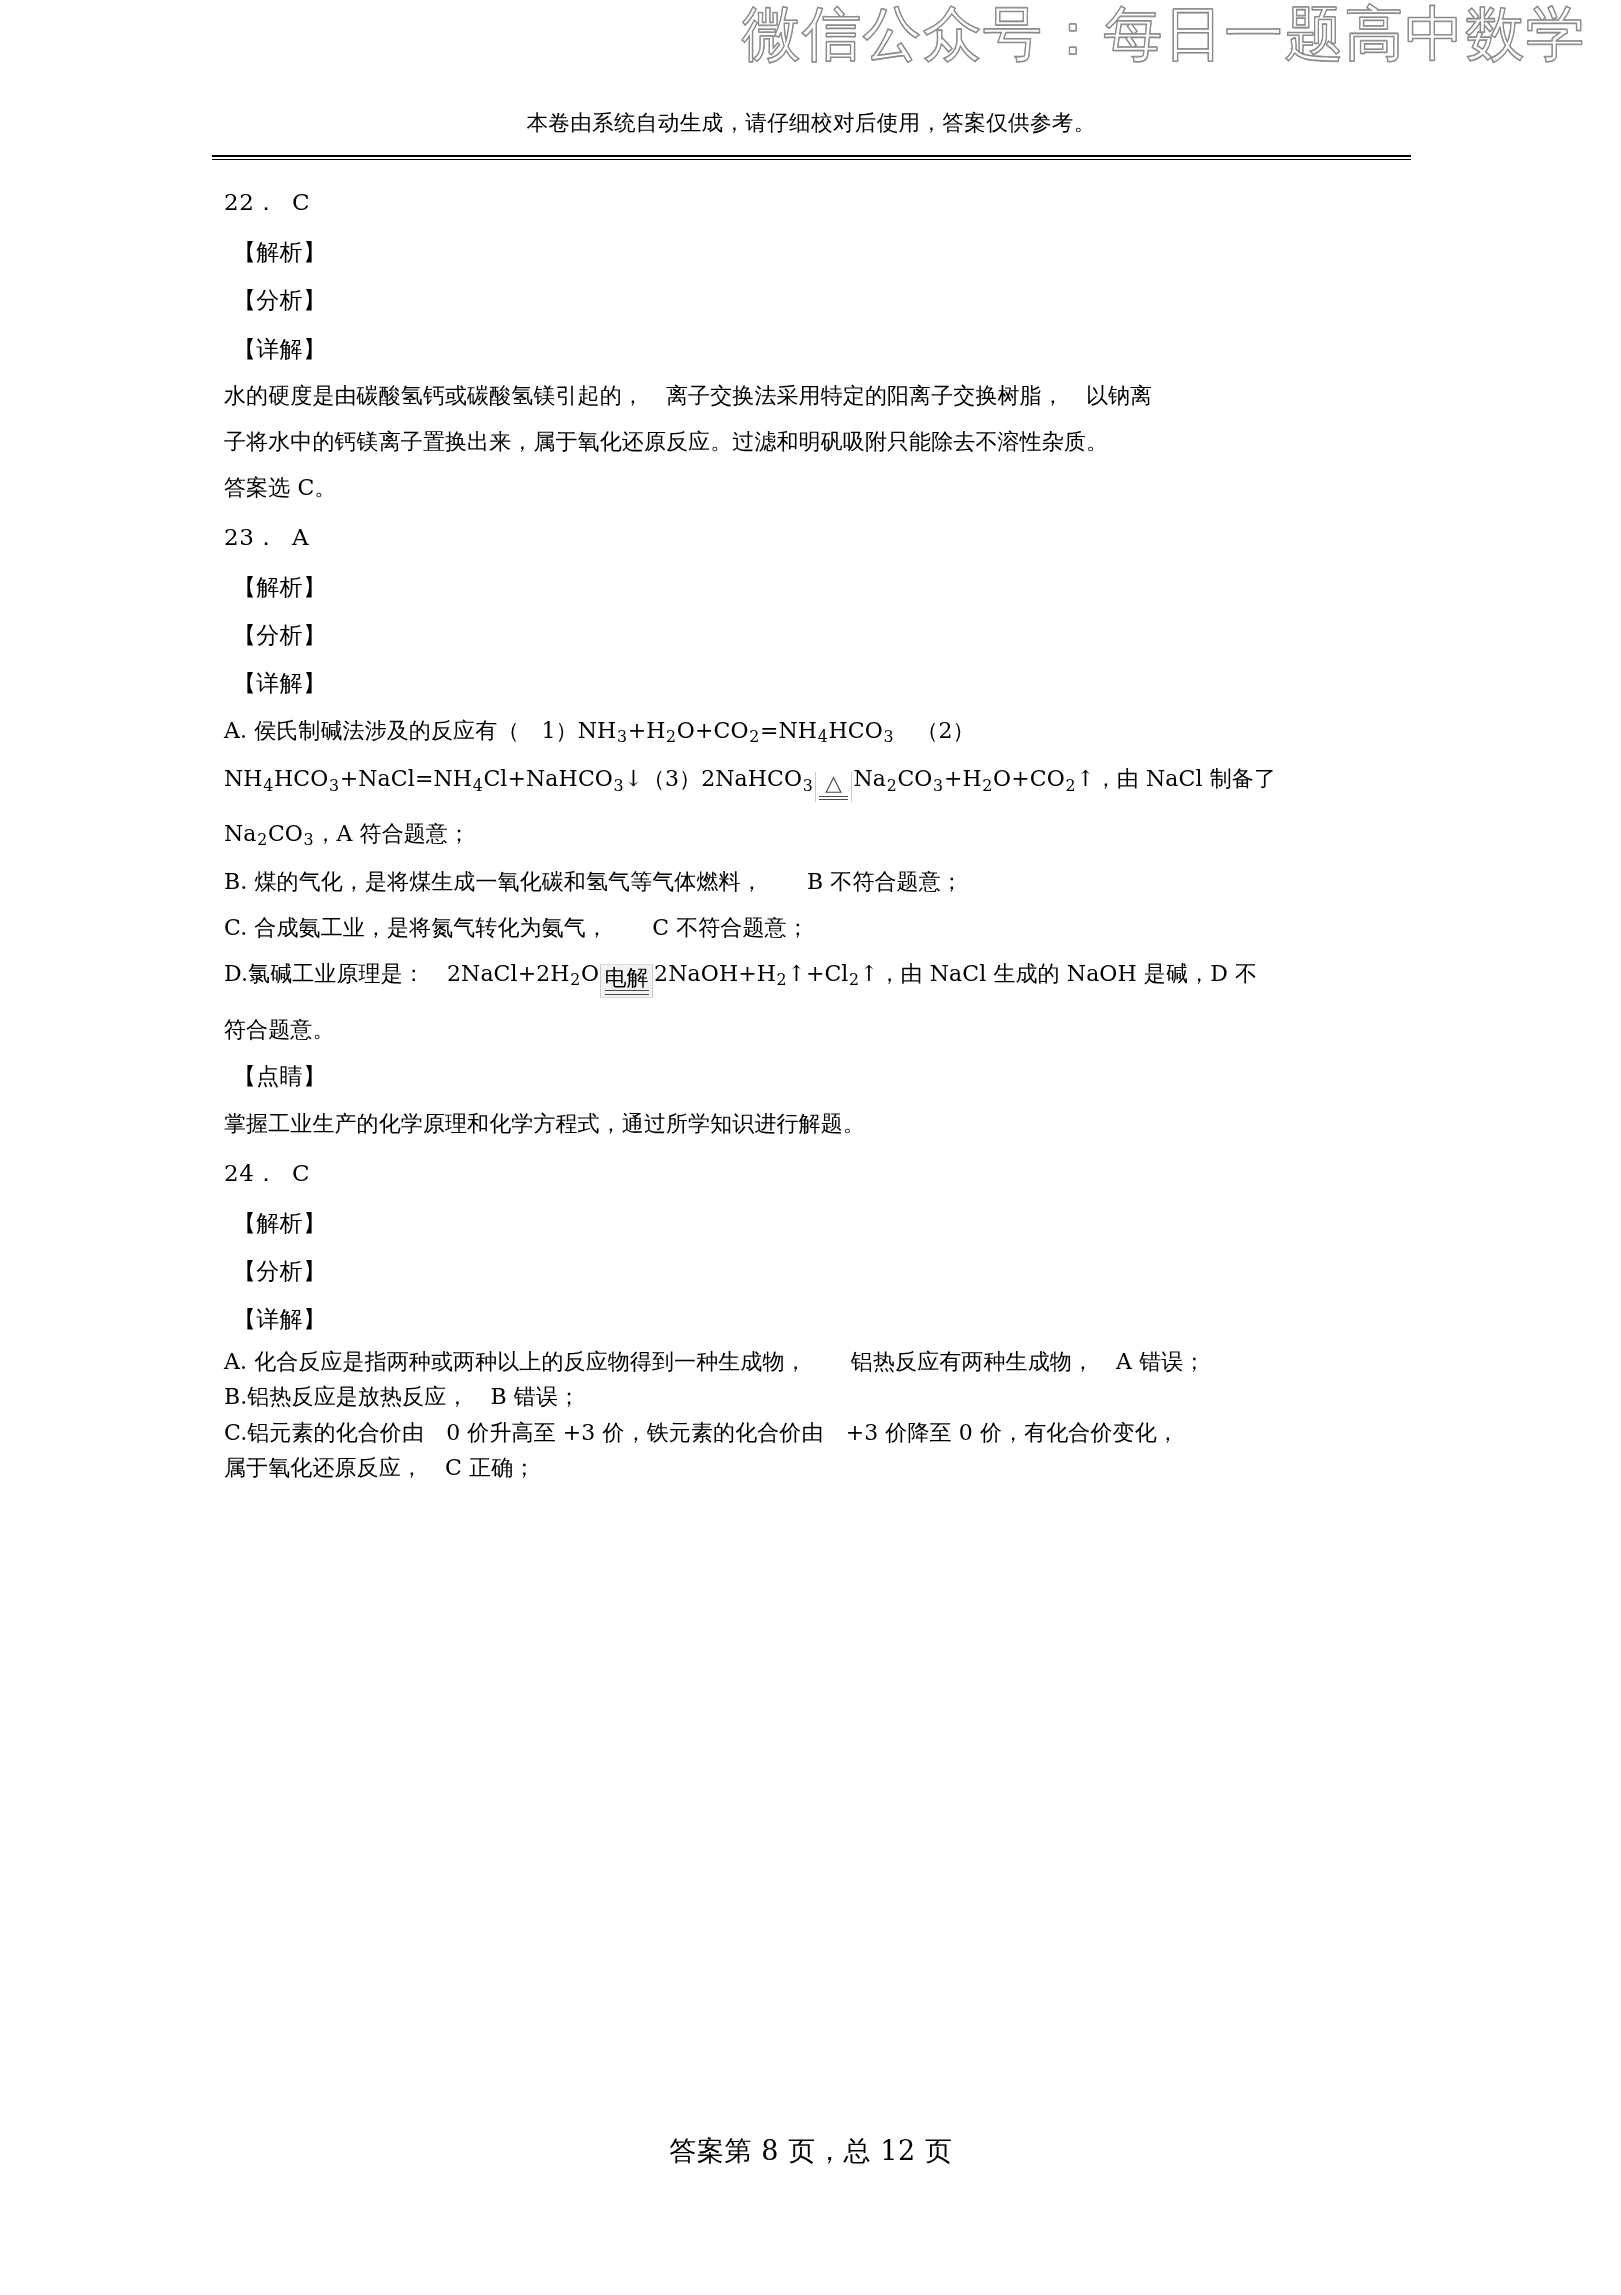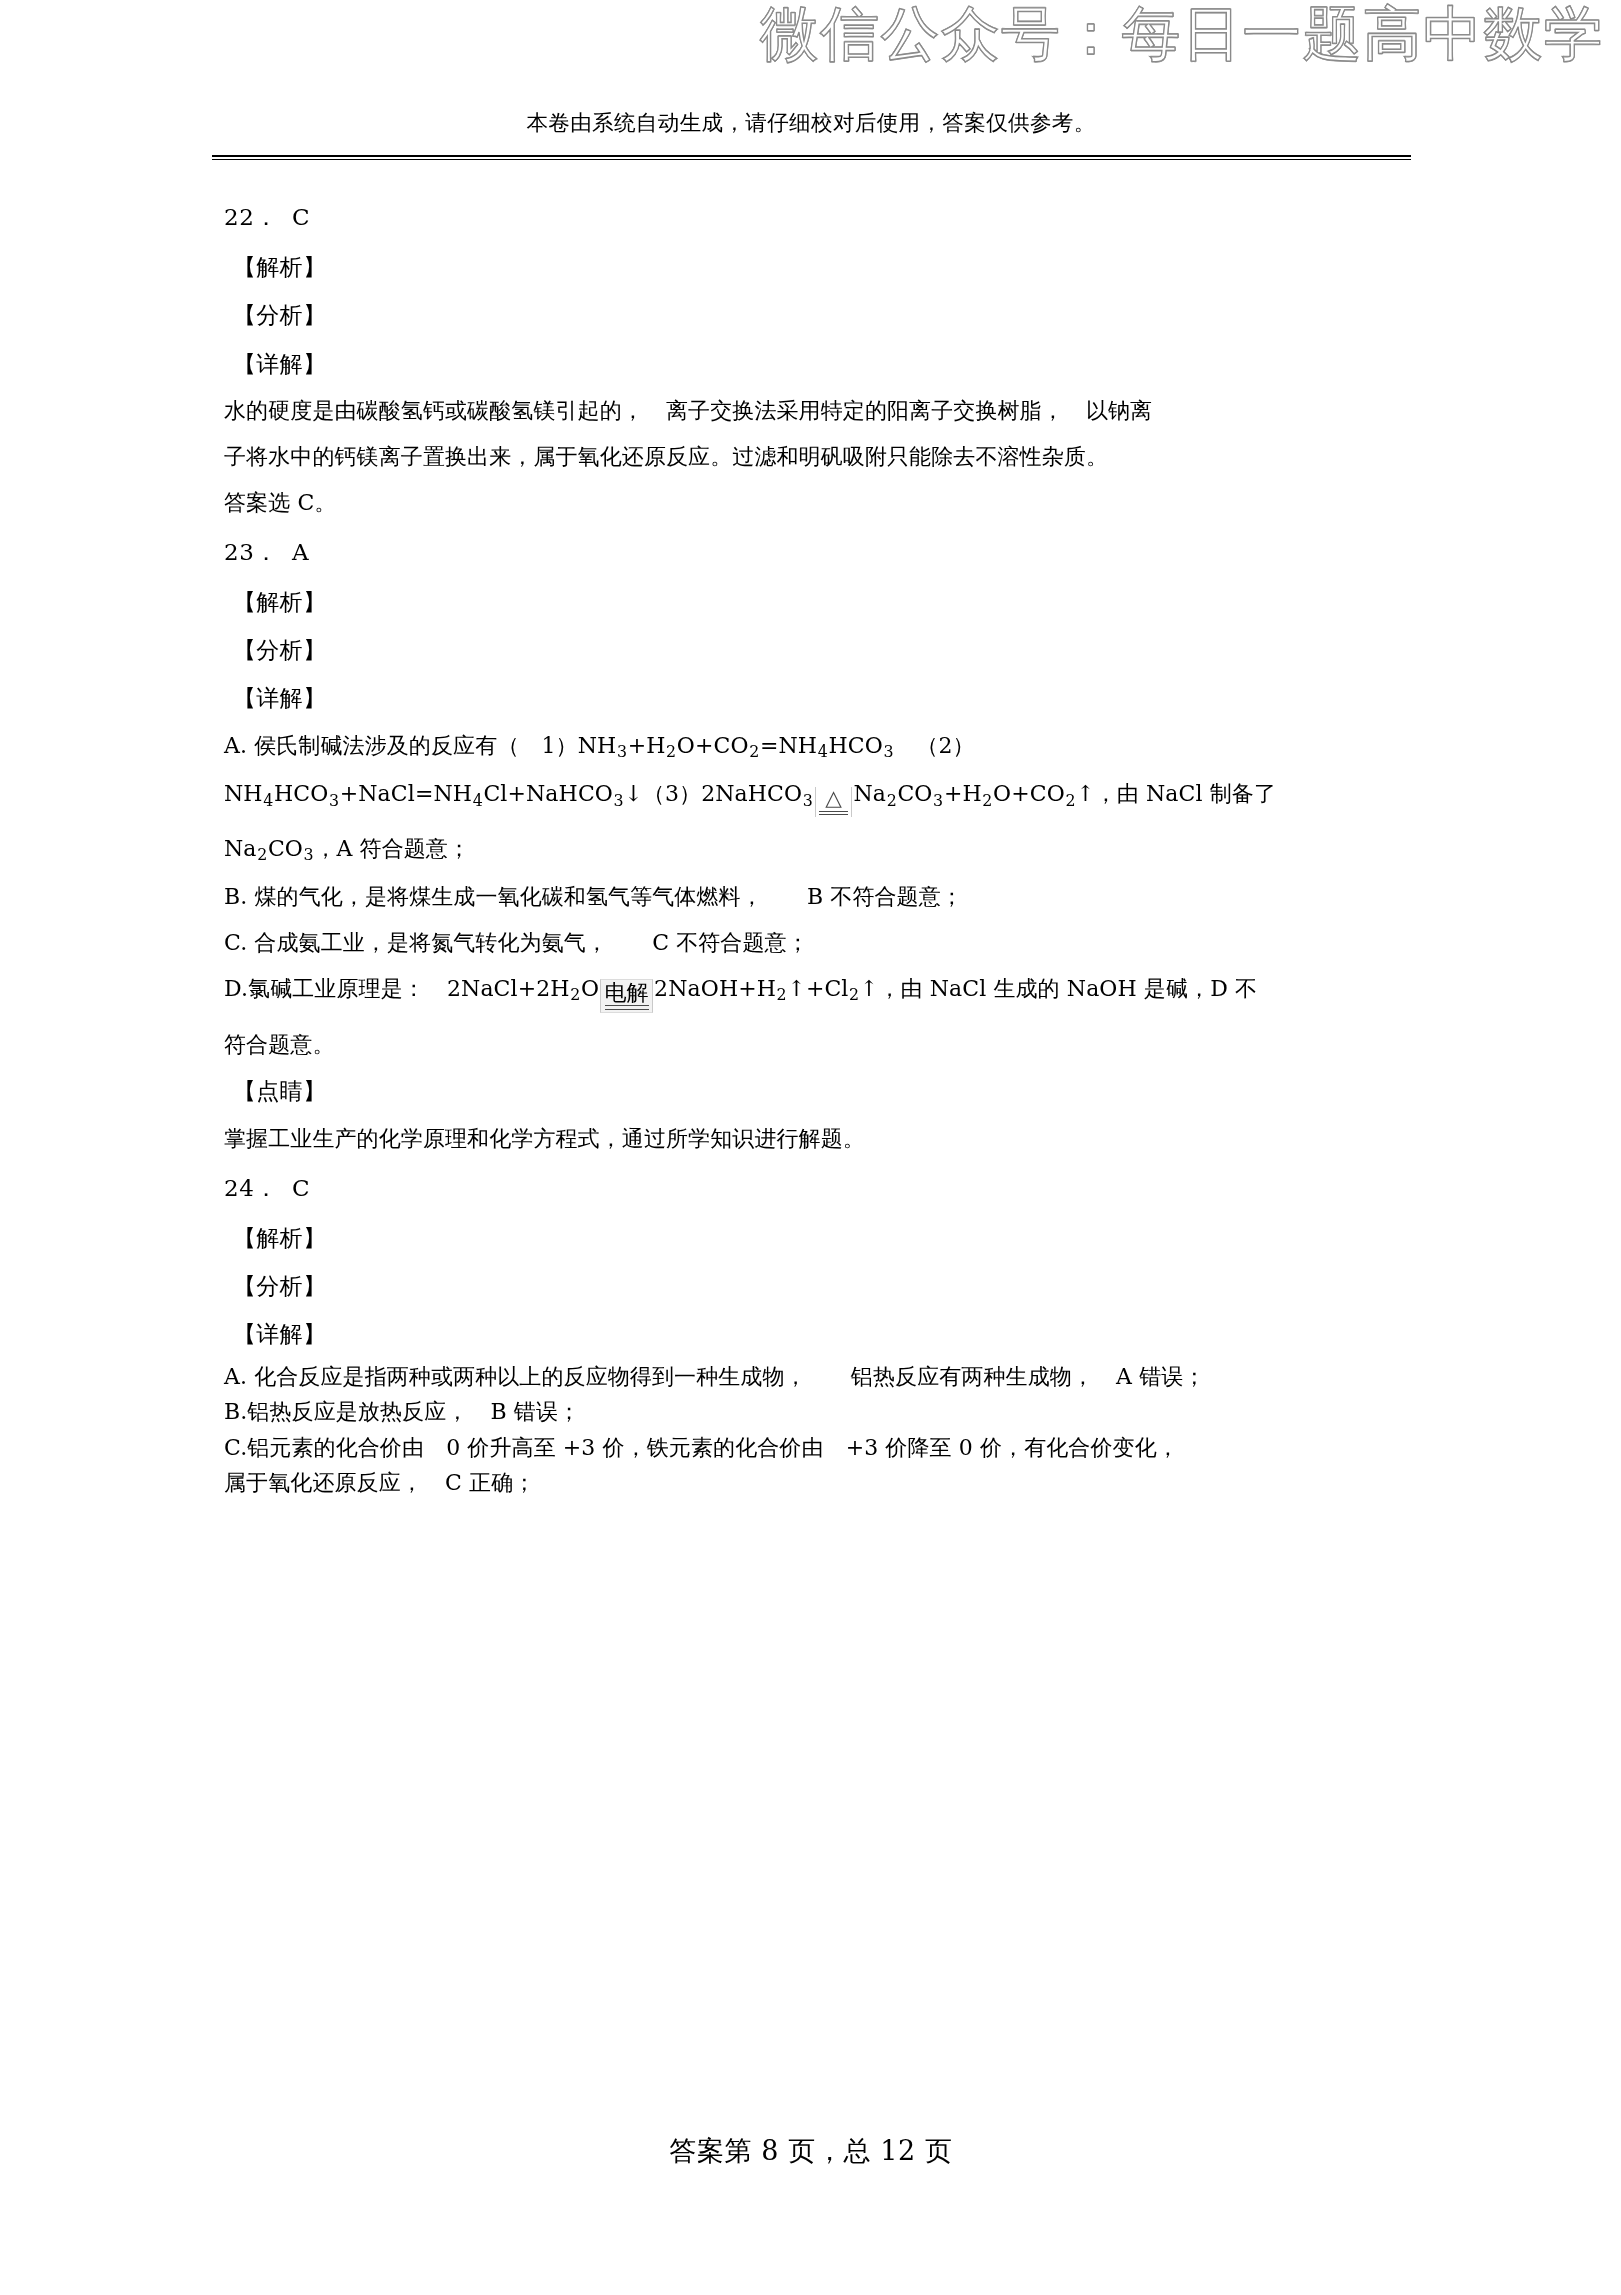--- a/index.html
+++ b/index.html
@@ -20,21 +20,21 @@
     box-sizing: border-box;
   }
 
   
   .watermark {
     position: absolute;
     top: 3.8px;
     left: 0;
     width: 1622px;
     text-align: right;
-    padding-right: 18px;
+    padding-right: 36px;
     box-sizing: border-box;
     font-family: "DejaVu Serif", serif;
     font-size: 59px;
     line-height: 1.02;
     letter-spacing: 1.3px;
     color: #ffffff;
     -webkit-text-stroke: 1.3px #8a8a8a;
     text-shadow:
       -0.6px 0 #9a9a9a, 0.6px 0 #9a9a9a,
       0 -0.6px #9a9a9a, 0 0.6px #9a9a9a;
@@ -71,21 +71,21 @@
     background: #ffffff;
   }
   .rule-thin {
     height: 1.3px;
     background: #000000;
   }
 
   
   .content {
     position: absolute;
-    top: 191px;
+    top: 176px;
     left: 224px;
     width: 1209px;
   }
 
   .line {
     font-family: "DejaVu Serif", serif;
     color: #000000;
     white-space: pre-wrap;
   }
 

